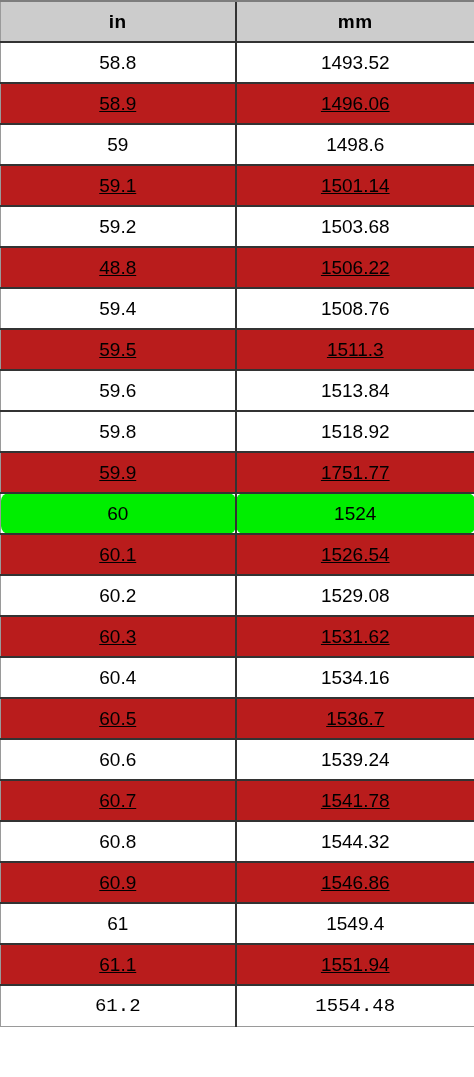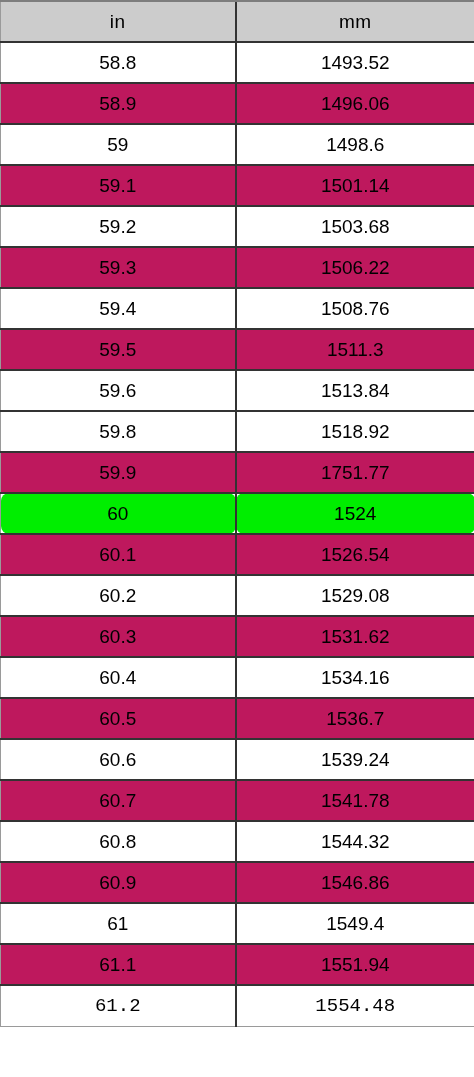--- a/index.html
+++ b/index.html
@@ -38,32 +38,32 @@
   }
 
   .conv-table th + th,
   .conv-table td + td {
     border-left: 2px solid #333333;
   }
 
   .conv-table thead th {
     background: #cccccc;
     font-size: 19px;
-    font-weight: normal;
+    font-weight: bold;
     letter-spacing: 0.5px;
     border-top: 2px solid #7d7d7d;
   }
 
   .conv-table tbody td {
     font-size: 19px;
     font-weight: normal;
   }
 
   .conv-table tbody tr.odd td   { background: #ffffff; border-radius: 8px; }
-  .conv-table tbody tr.even td  { background: #be185d; }
+  .conv-table tbody tr.even td  { background: #b91c1c; text-decoration: underline; }
 
   .conv-table tbody tr.highlight td {
     background: #00ee00;
   }
 
   .conv-table tbody tr:last-child td {
     border-bottom: 1px solid #9a9a9a;
     font-family: Liberation Mono, monospace;
   }
 </style>
@@ -96,21 +96,21 @@
       </tr>
       <tr class="even">
         <td>59.1</td>
         <td>1501.14</td>
       </tr>
       <tr class="odd">
         <td>59.2</td>
         <td>1503.68</td>
       </tr>
       <tr class="even">
-        <td>59.3</td>
+        <td>48.8</td>
         <td>1506.22</td>
       </tr>
       <tr class="odd">
         <td>59.4</td>
         <td>1508.76</td>
       </tr>
       <tr class="even">
         <td>59.5</td>
         <td>1511.3</td>
       </tr>

